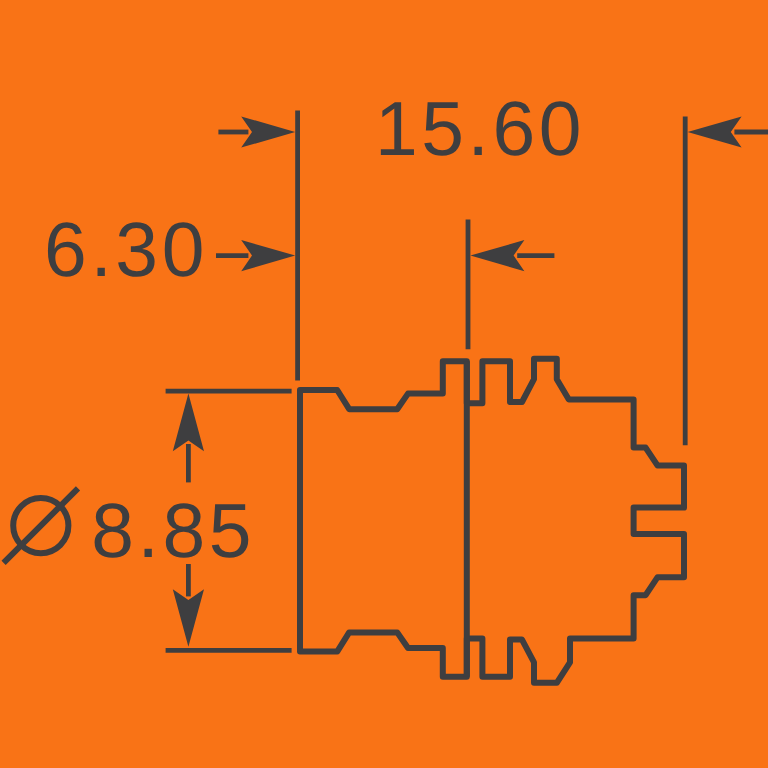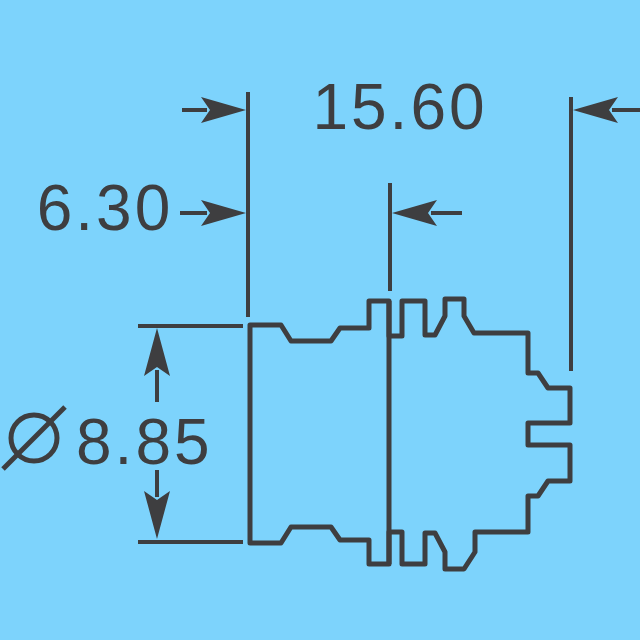--- a/index.html
+++ b/index.html
@@ -5,21 +5,21 @@
   html, body { margin: 0; padding: 0; }
   body {
     width: 640px; height: 640px;
     background: #ffffff;
     font-family: "Liberation Sans", sans-serif;
     overflow: hidden;
   }
   .canvas {
     position: relative;
     width: 640px; height: 640px;
-    background: #7dd3fc;
+    background: #f97316;
   }
   svg { display: block; }
   text {
     font-family: "Liberation Sans", "DejaVu Sans", sans-serif;
     font-size: 64px;
     letter-spacing: 3px;
   }
 </style>
 </head>
 <body>

